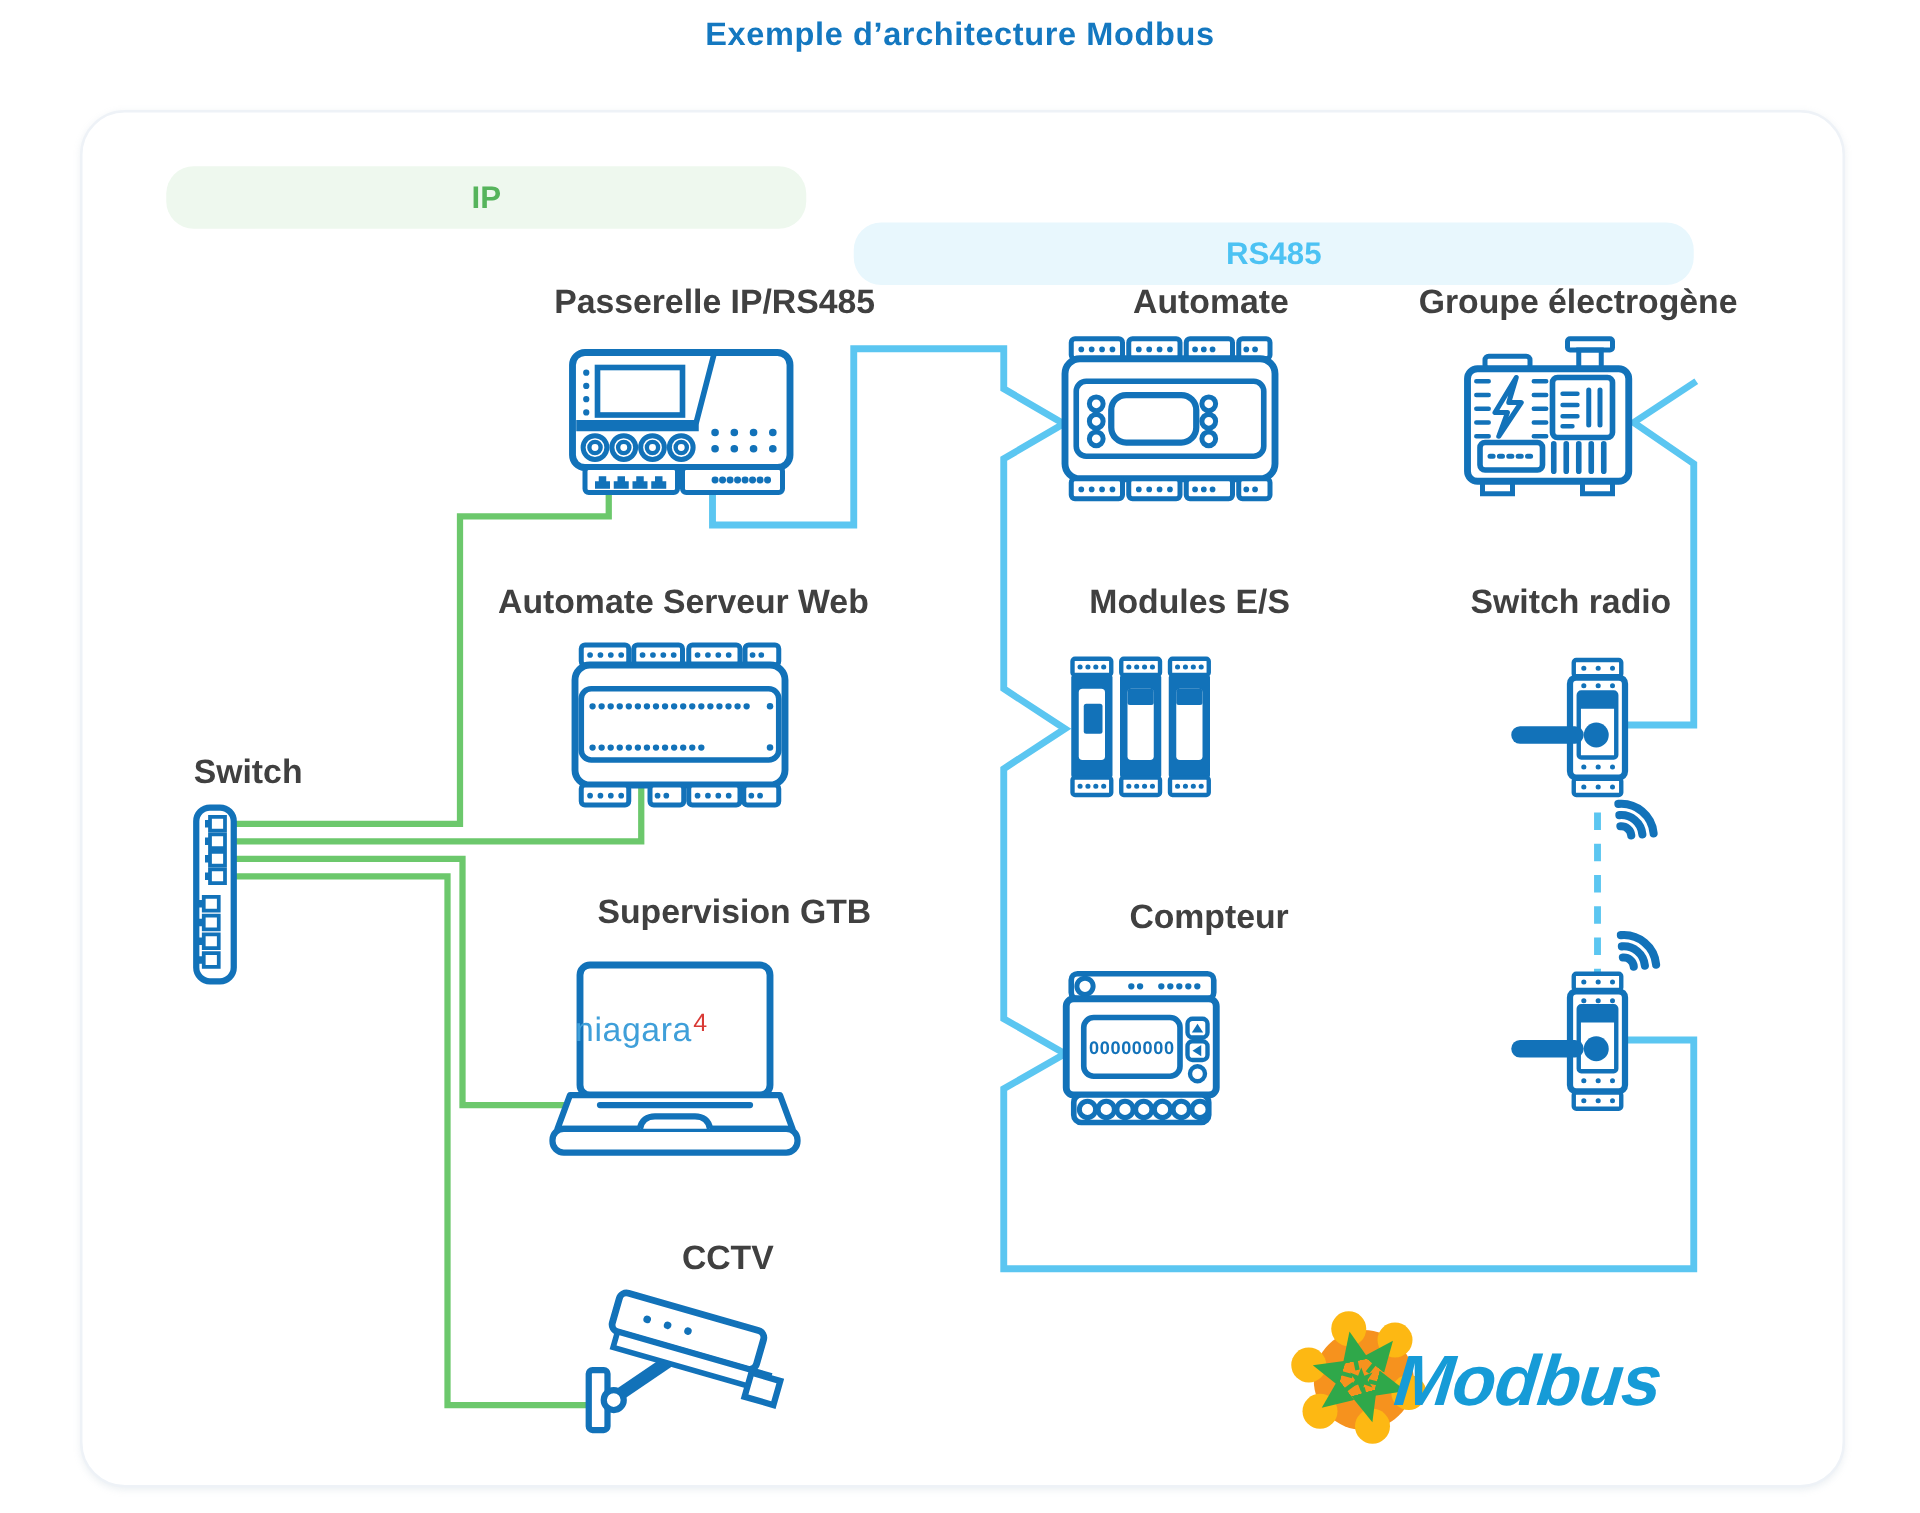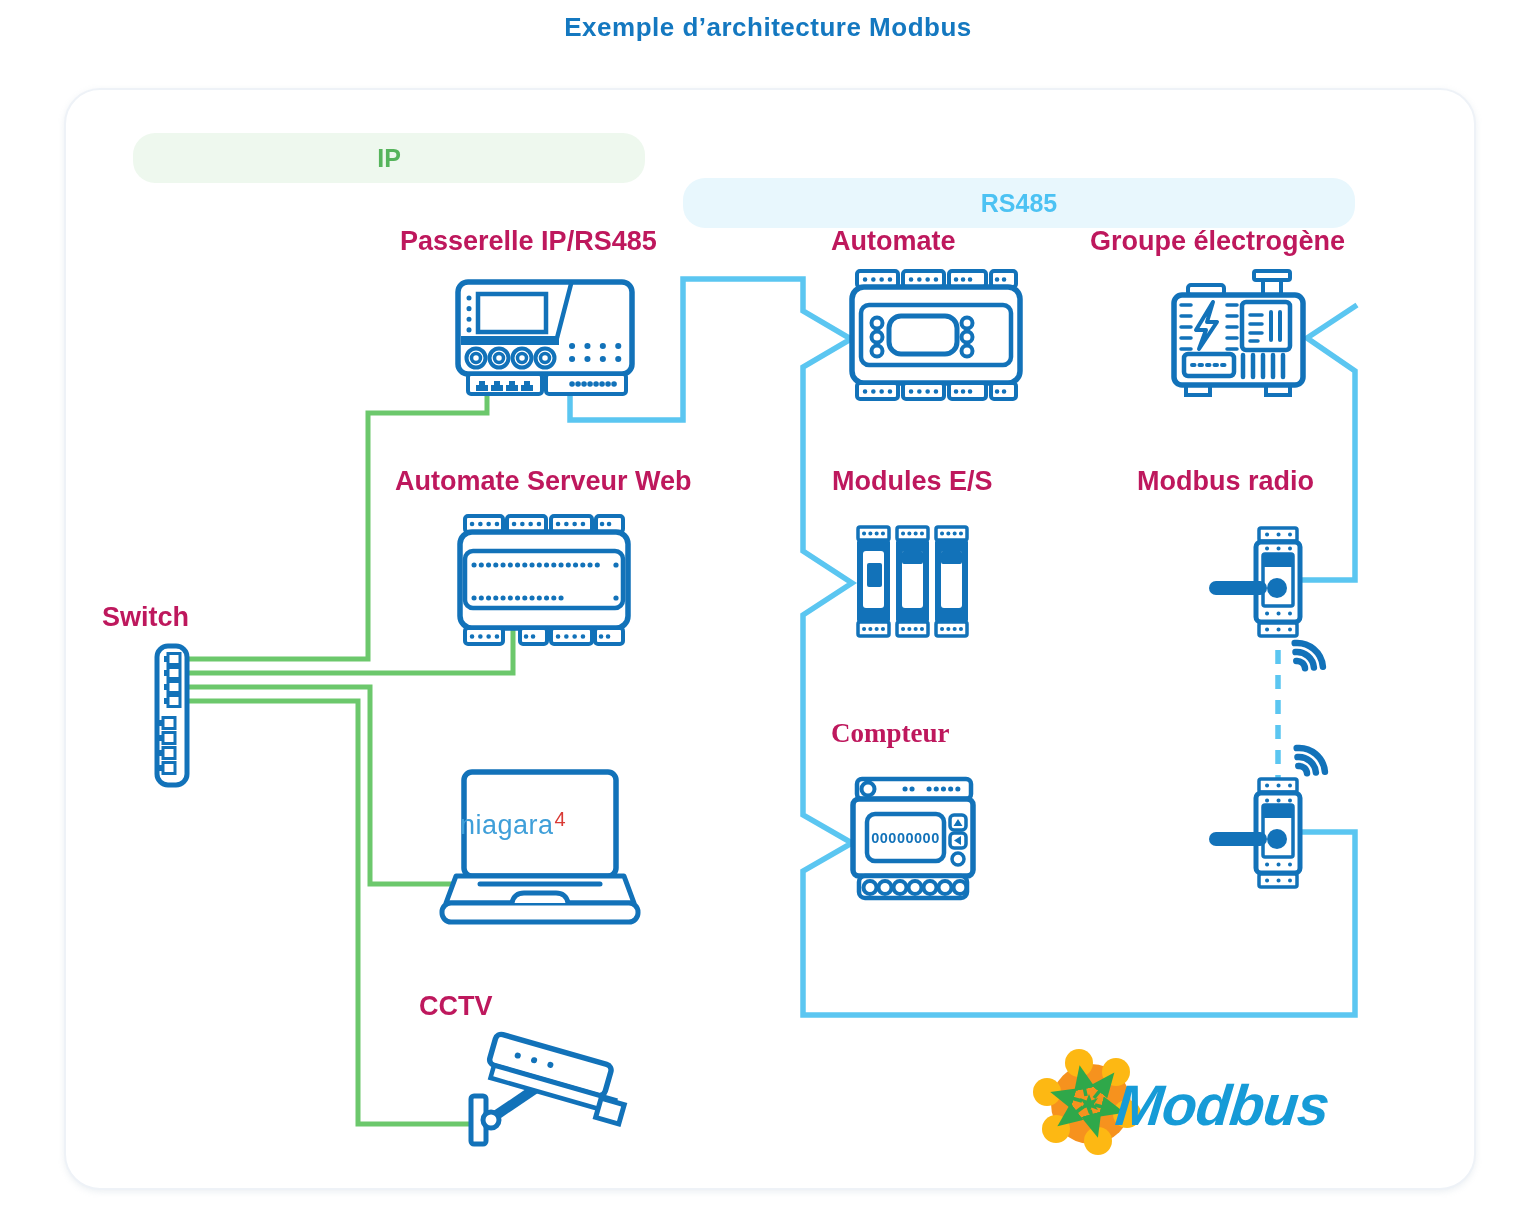--- a/index.html
+++ b/index.html
@@ -7,22 +7,22 @@
   .stage{position:absolute;inset:0;width:1536px;height:1210px;}
   .card{position:absolute;left:64px;top:88px;width:1408px;height:1098px;
     background:#fff;border:2px solid #eef2f7;border-radius:36px;
     box-shadow:0 2px 6px rgba(150,170,190,.18);}
   .title{position:absolute;left:0;top:12px;width:1536px;text-align:center;
     font-size:26px;font-weight:700;color:#1478c0;letter-spacing:.5px;}
   .banner{position:absolute;height:50px;border-radius:22px;text-align:center;
     line-height:50px;font-size:25px;font-weight:600;}
   .banner.ip{left:133px;top:133px;width:512px;background:#eef8ee;color:#56b45c;}
   .banner.rs{left:683px;top:133px;width:672px;background:#e8f7fd;color:#4cc2f3;margin-top:45px;}
-  .lbl{position:absolute;color:#be185d;font-size:27px;font-weight:600;
-    text-align:left;white-space:nowrap;}
+  .lbl{position:absolute;color:#404040;font-size:27px;font-weight:600;
+    text-align:right;white-space:nowrap;}
   svg.net{position:absolute;left:0;top:0;}
   .ic{stroke:#1272b9;fill:none;}
   .fb{fill:#1272b9;stroke:none;}
   .fw{fill:#ffffff;}
   .niagara{position:absolute;left:460px;top:806px;width:160px;text-align:left;
     font-size:27px;color:#3f9fd9;font-weight:400;letter-spacing:.5px;}
   .niagara sup{color:#d93a35;font-size:20px;position:relative;top:2px;left:1px;}
   .modbus{position:absolute;left:1116px;top:1072px;font-size:57px;font-weight:800;
     font-style:italic;color:#169bd7;transform:skewX(-6deg);letter-spacing:-1px;}
 </style>
@@ -301,21 +301,22 @@
       </g>
       <path d="M1089 1094 l2.5 6.5 6.5 -2.5 -4 6 4 6 -6.5 -2.5 -2.5 6.5 -2.5 -6.5 -6.5 2.5 4 -6 -4 -6 6.5 2.5 z" fill="#2fa84a"></path>
     </g>
   </svg>
 
   <div class="lbl" style="left:400px;top:226px;width:300px;">Passerelle IP/RS485</div>
   <div class="lbl" style="left:831px;top:226px;width:200px;">Automate</div>
   <div class="lbl" style="left:395px;top:466px;width:300px;">Automate Serveur Web</div>
   <div class="lbl" style="left:1090px;top:226px;width:300px;">Groupe électrogène</div>
   <div class="lbl" style="left:832px;top:466px;width:200px;">Modules E/S</div>
-  <div class="lbl" style="left:1137px;top:466px;width:200px;">Modbus radio</div>
+  <div class="lbl" style="left:1137px;top:466px;width:200px;">Switch radio</div>
   <div class="lbl" style="left:102px;top:602px;width:140px;">Switch</div>
-  <div class="lbl" style="left:831px;top:718px;width:200px;font-family:Liberation Serif, serif;">Compteur</div>
+  <div class="lbl" style="left:397px;top:714px;width:300px;">Supervision GTB</div>
+  <div class="lbl" style="left:831px;top:718px;width:200px;">Compteur</div>
   <div class="lbl" style="left:419px;top:991px;width:200px;">CCTV</div>
 
   <div class="niagara"><span>niagara</span><sup>4</sup></div>
 
   <div class="modbus">Modbus</div>
 </div>
 
 </body></html>

